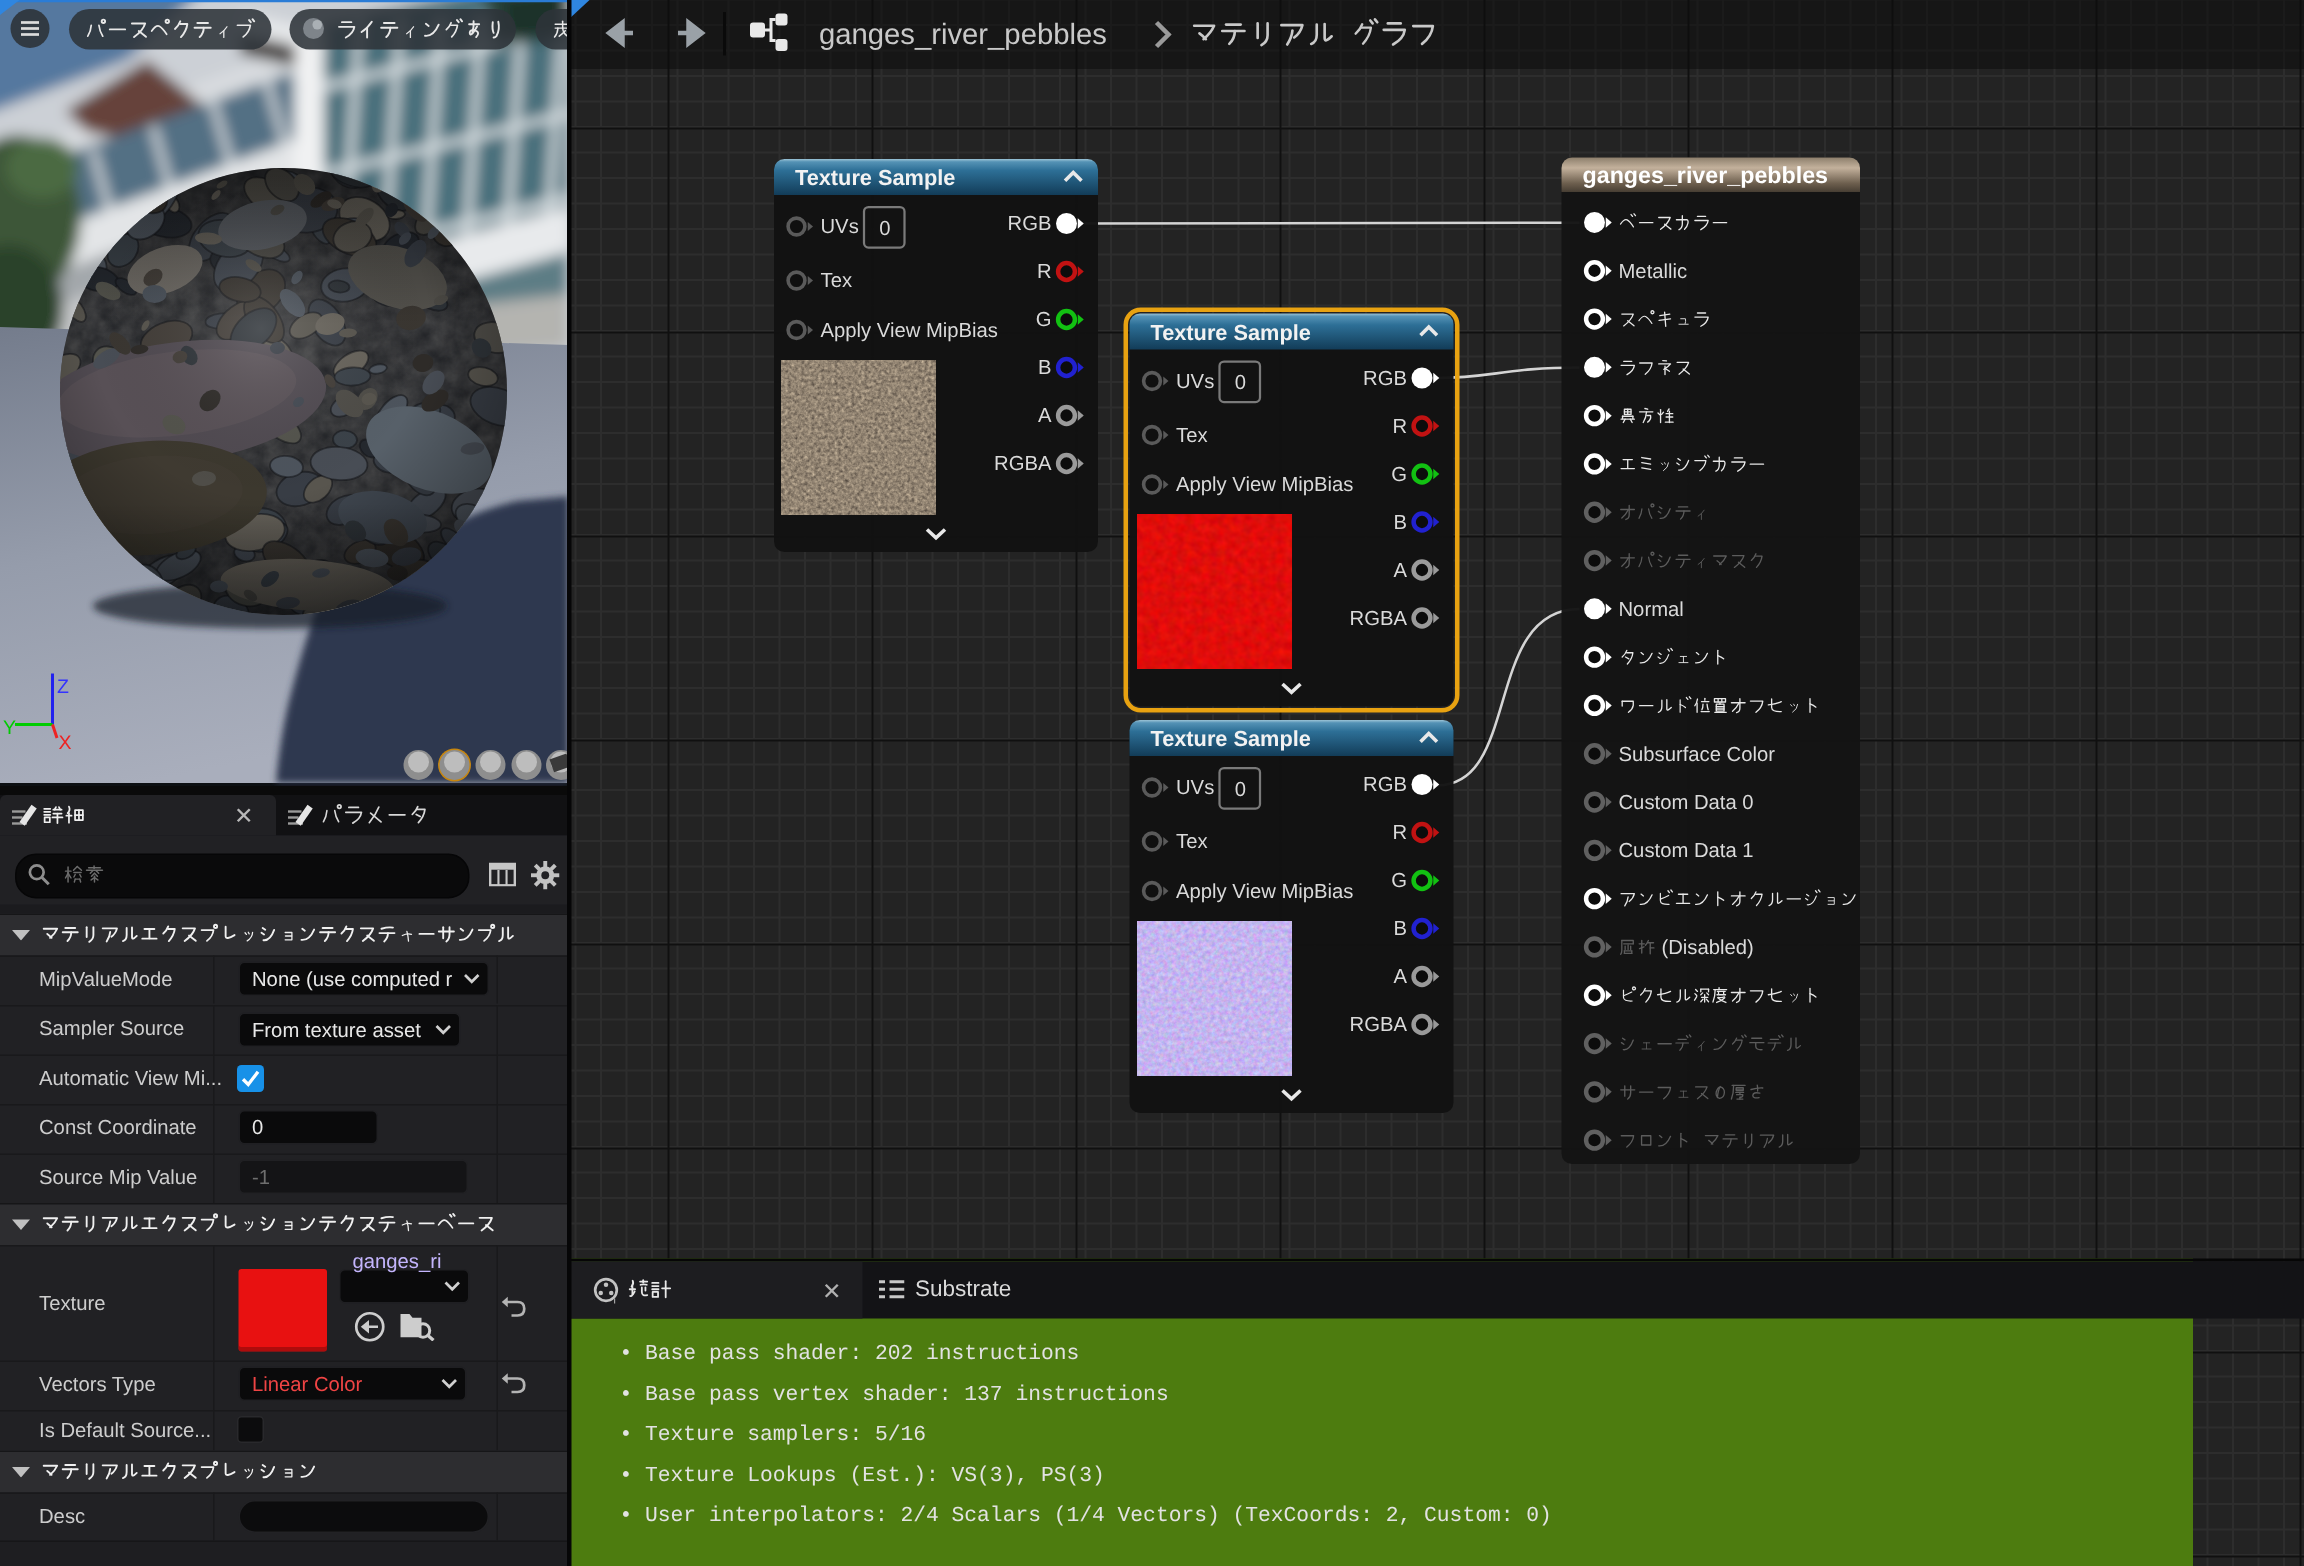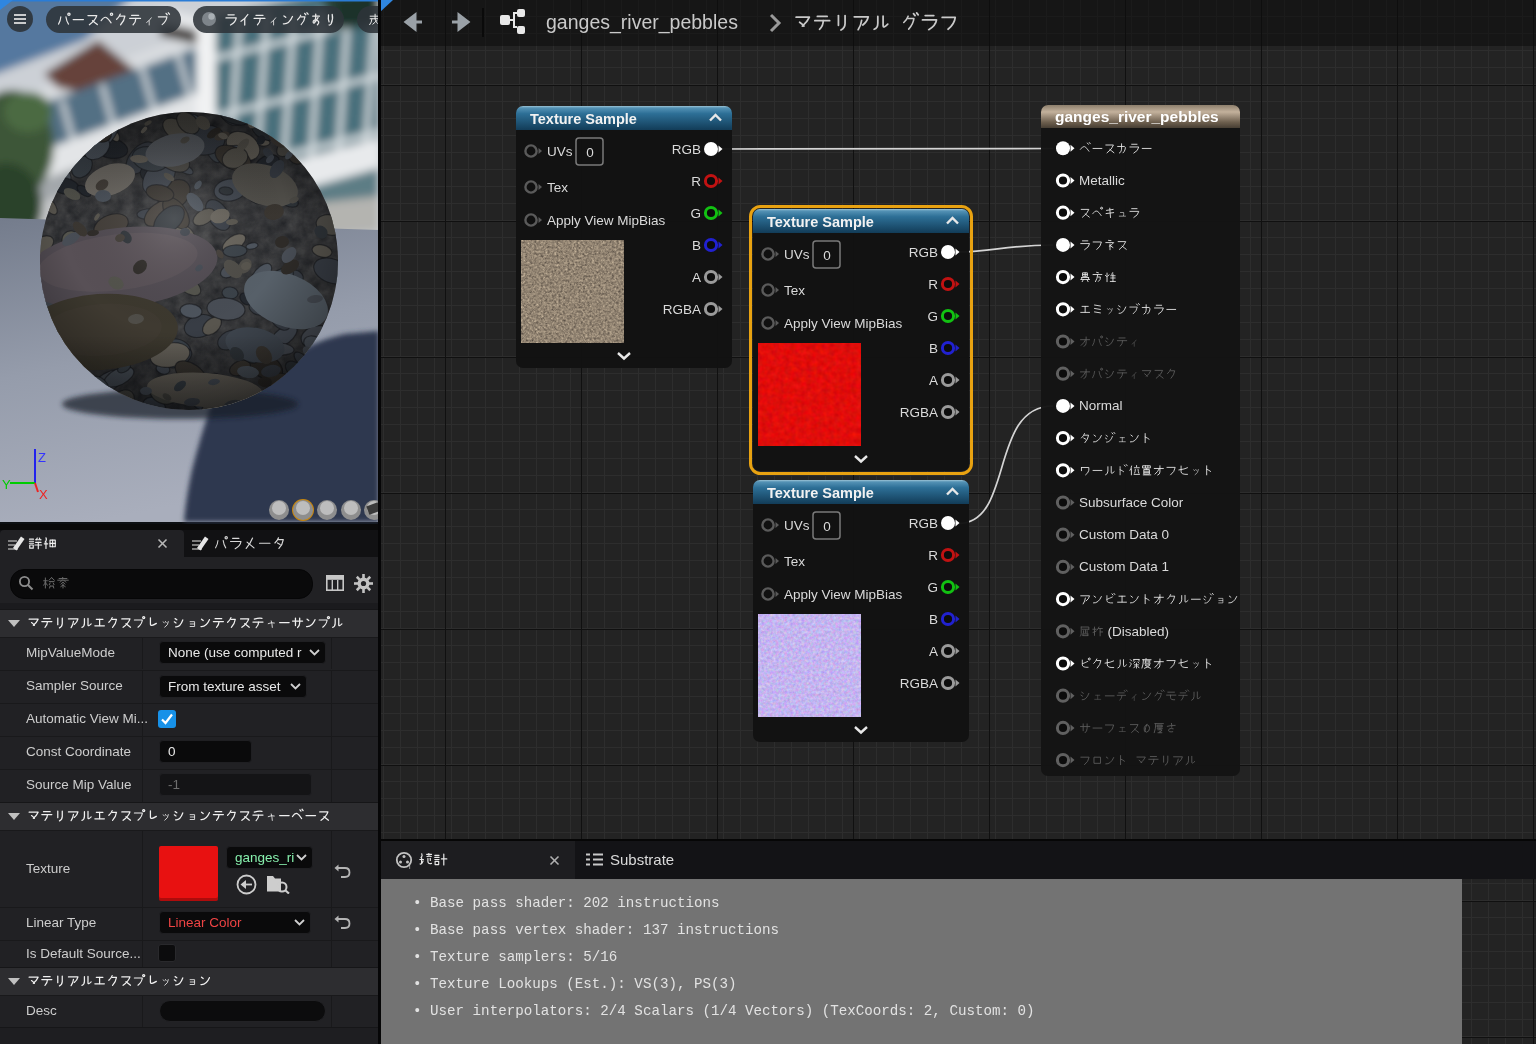--- a/index.html
+++ b/index.html
@@ -835,21 +835,21 @@
         <g transform="translate(650,0)">
           <path d="M28,16 H72"></path>
           <path d="M14,38 H86 Q82,68 46,88"></path>
         </g>
         <g transform="translate(750,0)">
           <path d="M15,25 H82 Q78,60 45,86"></path>
         </g>
       </g>
     </g>
   </svg>
-<div style="position:absolute;left:379px;top:839px;width:1083px;height:205px;background:#737373">
+<div style="position:absolute;left:379px;top:839px;width:1083px;height:205px;background:#4d7c0f">
     <div style="position:absolute;left:0;top:0;width:1157px;height:2px;background:#060606"></div>
     <div style="position:absolute;left:0;top:2px;width:1157px;height:38px;background:#131316"></div>
     <div style="position:absolute;left:0;top:2px;width:196px;height:38px;background:#1d1d20"></div>
     <svg style="position:absolute;left:16px;top:12px" width="18" height="18" viewBox="0 0 18 18">
       <circle cx="9" cy="9" r="7.2" fill="none" stroke="#c2c2c2" stroke-width="1.8"></circle>
       <circle cx="9" cy="5.5" r="1.5" fill="#c2c2c2"></circle>
       <circle cx="5.5" cy="11" r="1.5" fill="#c2c2c2"></circle>
       <circle cx="12.5" cy="11" r="1.5" fill="#c2c2c2"></circle>
       <text x="14" y="18" font-size="7" fill="#c2c2c2">i</text>
     </svg>
@@ -1743,21 +1743,21 @@
           </g>
         </g>
       </svg>
     </div>
     <div style="position:absolute;left:0;top:300px;width:379px;height:77px;background:#212124;border-top:1px solid #19191b"></div>
     <div style="position:absolute;left:142px;top:300px;width:1px;height:77px;background:#19191b"></div>
     <div style="position:absolute;left:331px;top:300px;width:1px;height:77px;background:#19191b"></div>
     <div class="lbl" style="position:absolute;left:26px;top:331px">Texture</div>
     <div style="position:absolute;left:159px;top:316px;width:59px;height:55px;background:#e81111;border-radius:2px;box-shadow:inset 0 -3px 0 rgba(0,0,0,0.25)"></div>
     <div style="position:absolute;left:226px;top:316px;width:87px;height:23px;background:#0a0a0b;border:1px solid #1f1f22;border-radius:4px;box-sizing:border-box"></div>
-    <div class="val" style="position:absolute;left:235px;top:320px;color:#86efac">ganges_ri</div>
+    <div class="val" style="position:absolute;left:235px;top:303px;color:#c4b5fd">ganges_ri</div>
     <div style="position:absolute;left:296px;top:324px">
       <svg width="11" height="7" viewBox="0 0 11 7">
         <polyline points="1,1 5.5,5.5 10,1" fill="none" stroke="#d0d0d0" stroke-width="1.8"></polyline>
       </svg>
     </div>
     <svg style="position:absolute;left:236px;top:344px" width="21" height="21" viewBox="0 0 21 21">
       <circle cx="10.5" cy="10.5" r="9" fill="none" stroke="#cdcdcd" stroke-width="1.8"></circle>
       <line x1="6" y1="10.5" x2="16" y2="10.5" stroke="#cdcdcd" stroke-width="1.8"></line>
       <polygon points="10,6 10,15 4.5,10.5" fill="#cdcdcd"></polygon>
     </svg>
@@ -1768,21 +1768,21 @@
     </svg>
     <div style="position:absolute;left:334px;top:334px">
       <svg width="17" height="15" viewBox="0 0 17 15">
         <path d="M3.5,4 H11 Q15.5,4 15.5,8.5 Q15.5,13 11,13 H7" fill="none" stroke="#b4b4b4" stroke-width="1.8"></path>
         <polygon points="4.5,0.5 4.5,7.5 0.5,4" fill="#b4b4b4"></polygon>
       </svg>
     </div>
     <div style="position:absolute;left:0;top:377px;width:379px;height:33px;background:#212124;border-top:1px solid #19191b"></div>
     <div style="position:absolute;left:142px;top:377px;width:1px;height:33px;background:#19191b"></div>
     <div style="position:absolute;left:331px;top:377px;width:1px;height:33px;background:#19191b"></div>
-    <div class="lbl" style="position:absolute;left:26px;top:385px">Linear Type</div>
+    <div class="lbl" style="position:absolute;left:26px;top:385px">Vectors Type</div>
     <div style="position:absolute;left:159px;top:381px;width:152px;height:23px;background:#0a0a0b;border:1px solid #1f1f22;border-radius:4px;box-sizing:border-box"></div>
     <div class="val" style="position:absolute;left:168px;top:385px;color:#ef4444">Linear Color</div>
     <div style="position:absolute;left:294px;top:389px">
       <svg width="11" height="7" viewBox="0 0 11 7">
         <polyline points="1,1 5.5,5.5 10,1" fill="none" stroke="#d0d0d0" stroke-width="1.8"></polyline>
       </svg>
     </div>
     <div style="position:absolute;left:334px;top:385px">
       <svg width="17" height="15" viewBox="0 0 17 15">
         <path d="M3.5,4 H11 Q15.5,4 15.5,8.5 Q15.5,13 11,13 H7" fill="none" stroke="#b4b4b4" stroke-width="1.8"></path>

